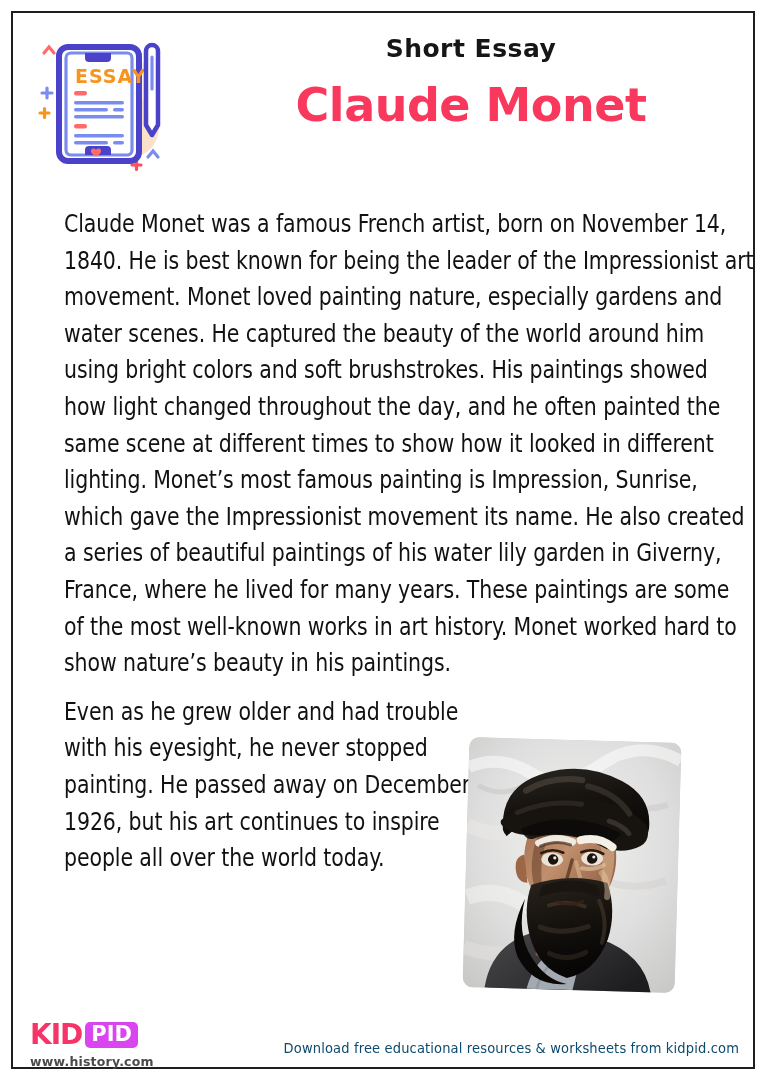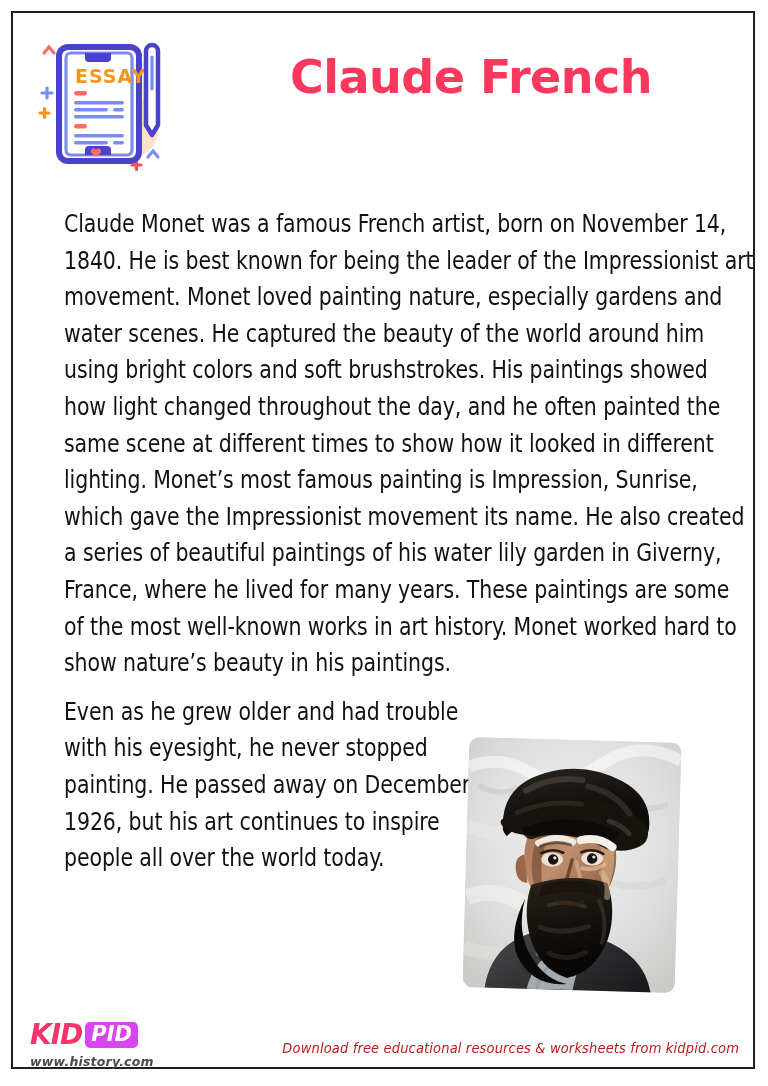--- a/index.html
+++ b/index.html
@@ -93,21 +93,21 @@
     border-radius: 10px;
     overflow: hidden;
     background: #cfcfcf;
   }
   .portrait svg { display: block; width: 100%; height: 100%; }
 
   
   .footer {
     position: absolute;
     left: 13px; bottom: 16px;
-    width: 740px; height: 56px; font-style: italic;
+    width: 740px; height: 56px;
   }
   .logo {
     position: absolute;
     left: 17px; top: 6px;
     width: 150px;
   }
   .logo-row {
     display: flex;
     align-items: center;
     height: 30px;
@@ -140,21 +140,21 @@
     font-size: 12.5px;
     font-weight: 600;
     color: #4a4a4a;
     letter-spacing: 0.2px;
   }
   .footer-note {
     position: absolute;
     right: 14px; top: 26px;
     font-family: "Liberation Sans Narrow", "DejaVu Sans Condensed", "Liberation Sans", sans-serif;
     font-size: 14.5px;
-    color: #b91c1c;
+    color: #0c4a6e;
     letter-spacing: 0.15px;
     white-space: nowrap;
   }
 </style>
 </head>
 <body>
 
 <div class="page">
 
   <div class="page-border"></div>
@@ -192,21 +192,22 @@
         <rect x="85" y="110" width="11" height="3.4" rx="1.7" fill="#7b8cf0"></rect>
 
         <path d="M68 119 c-2 -3 -6 -1 -5 2 c0.6 1.9 3 3.4 5 4.6 c2 -1.2 4.4 -2.7 5 -4.6 c1 -3 -3 -5 -5 -2 z" fill="#ff6b6b"></path>
 
         <path d="M118 20 a6 6 0 0 1 12 0 v74 l-6 10 l-6 -10 z" fill="#ffffff" stroke="#4a42c9" stroke-width="4.5" stroke-linejoin="round"></path>
         <line x1="124" y1="26" x2="124" y2="58" stroke="#7b8cf0" stroke-width="3.2" stroke-linecap="round"></line>
       </svg>
     </div>
 
     <div class="header-titles">
-      <div class="main-title">Claude French</div>
+      <div class="subtitle">Short Essay</div>
+      <div class="main-title">Claude Monet</div>
     </div>
   </div>
 
   <div class="content">
     <p class="para para-1">Claude Monet was a famous French artist, born on November 14, 1840. He is best known for being the leader of the Impressionist art movement. Monet loved painting nature, especially gardens and water scenes. He captured the beauty of the world around him using bright colors and soft brushstrokes. His paintings showed how light changed throughout the day, and he often painted the same scene at different times to show how it looked in different lighting. Monet’s most famous painting is Impression, Sunrise, which gave the Impressionist movement its name. He also created a series of beautiful paintings of his water lily garden in Giverny, France, where he lived for many years. These paintings are some of the most well-known works in art history. Monet worked hard to show nature’s beauty in his paintings.</p>
     <p class="para para-2">Even as he grew older and had trouble with his eyesight, he never stopped painting. He passed away on December 5, 1926, but his art continues to inspire people all over the world today.</p>
   </div>
 
   <div class="portrait-wrap">
     <div class="portrait">

